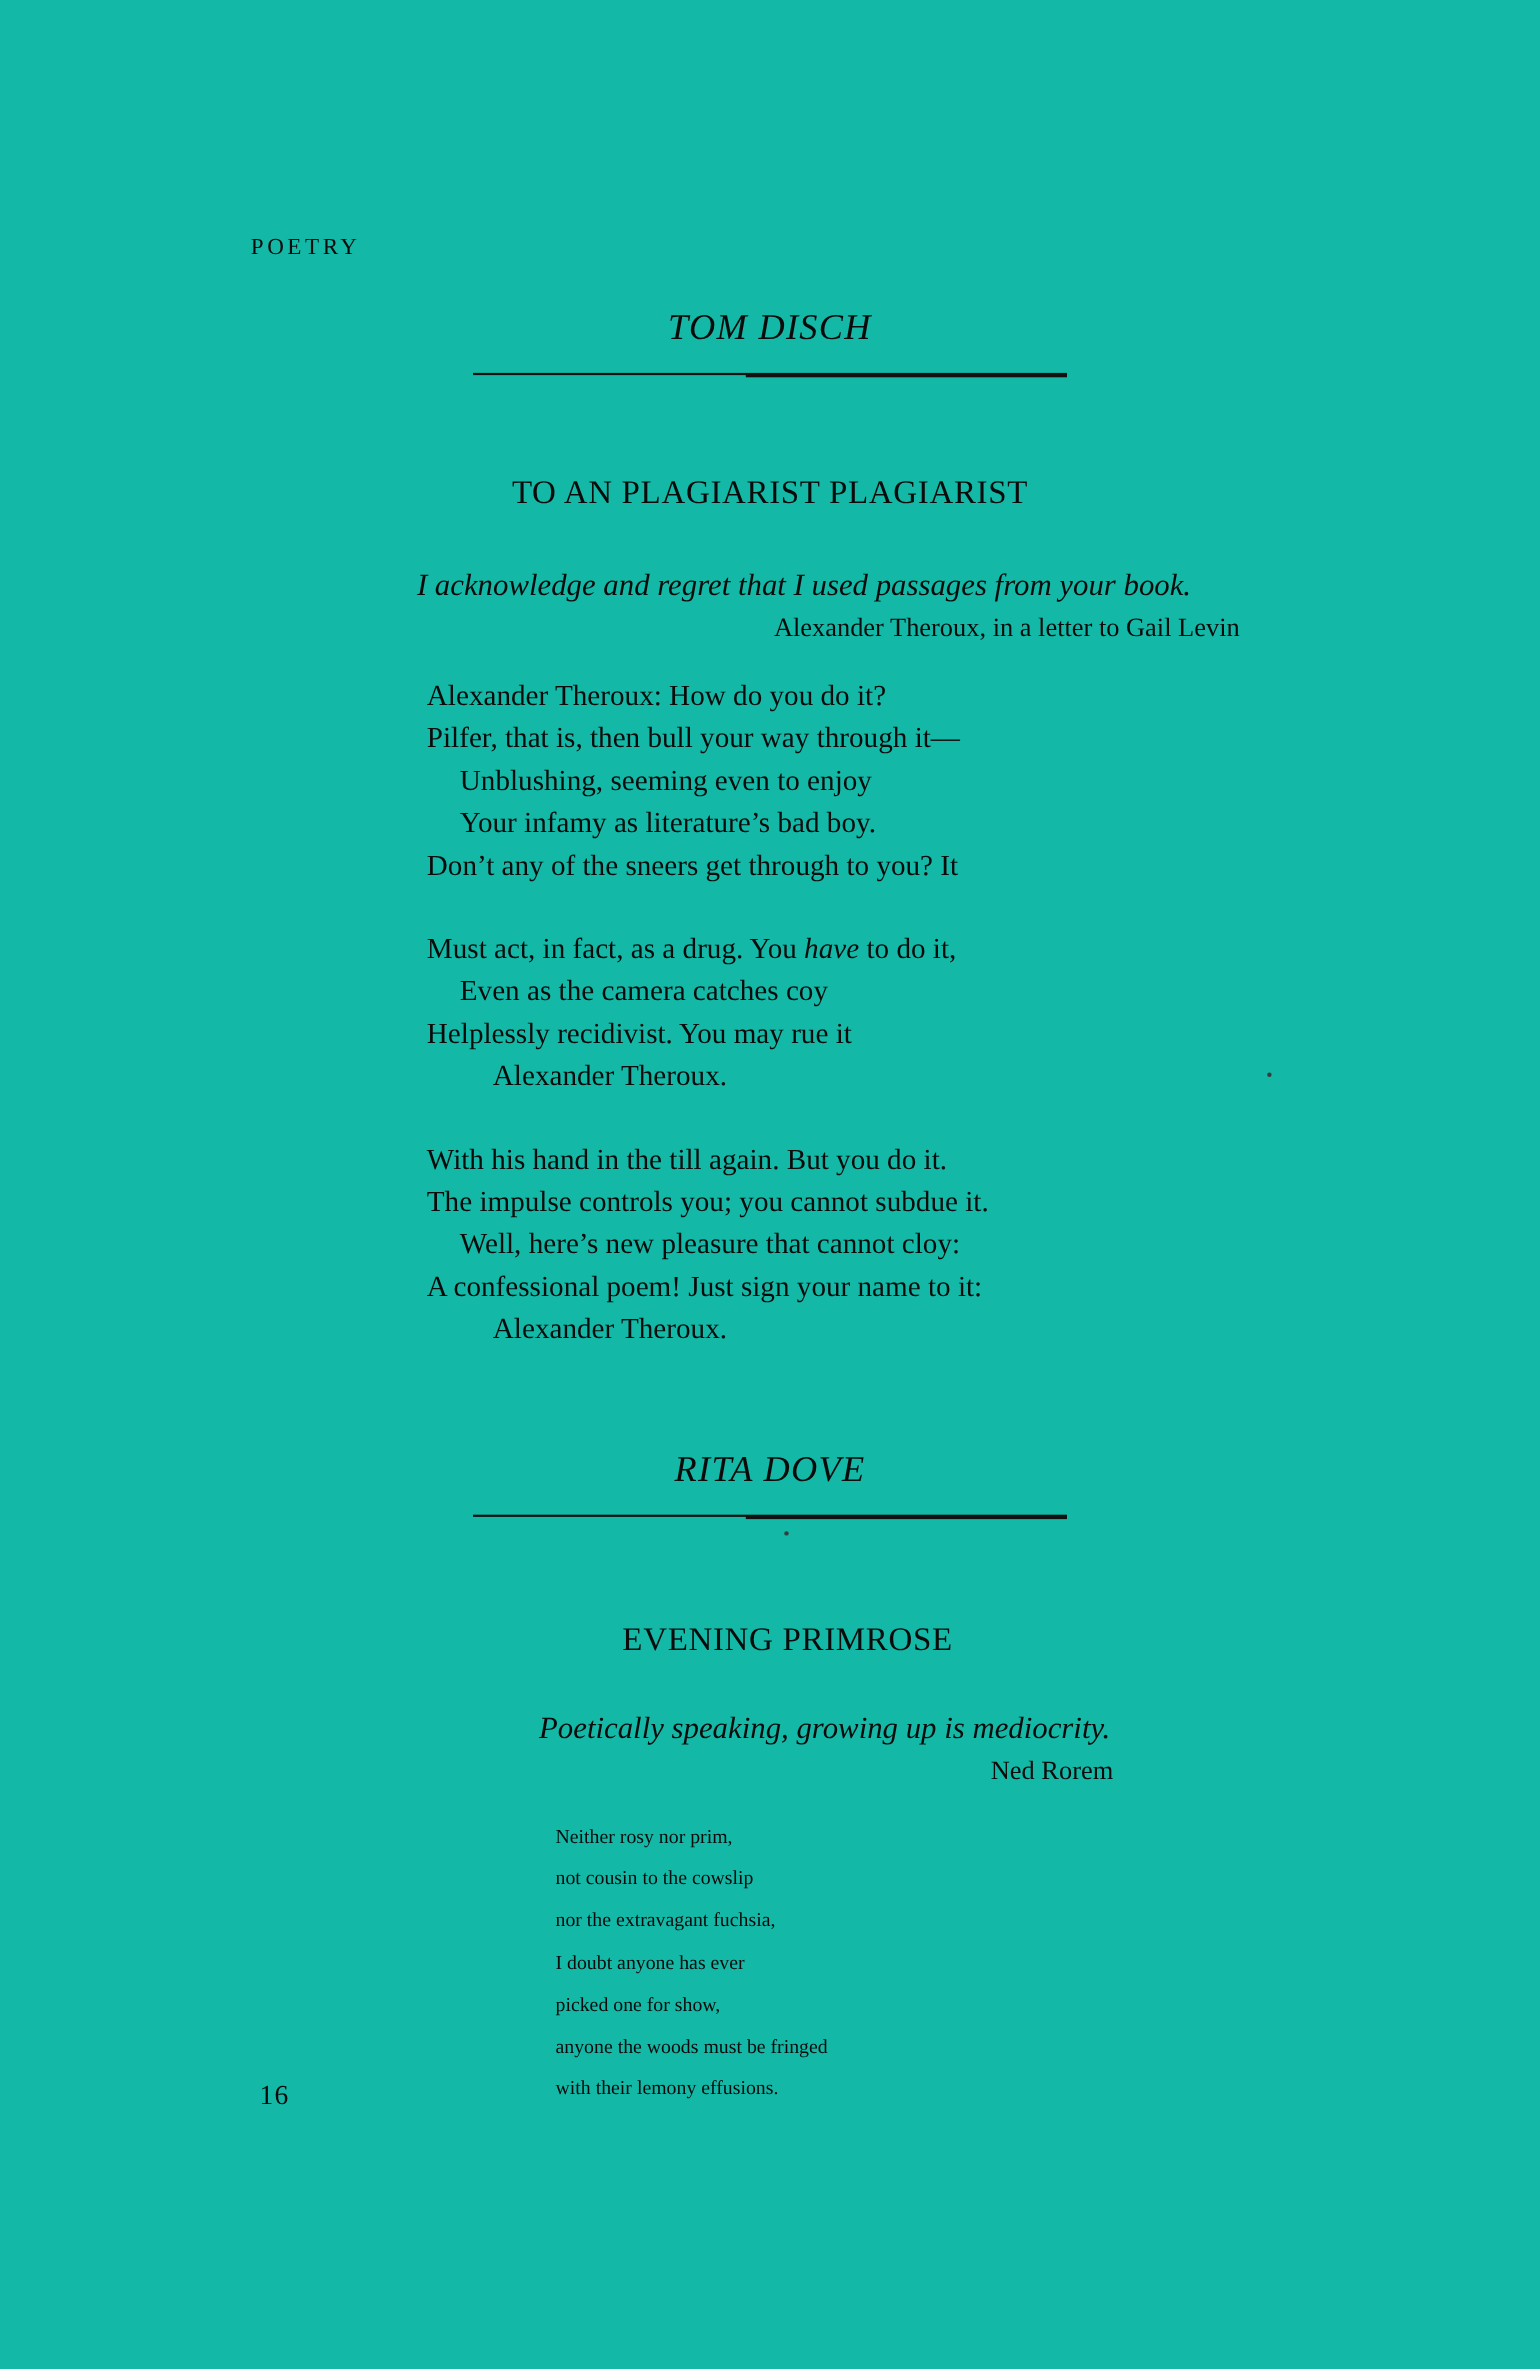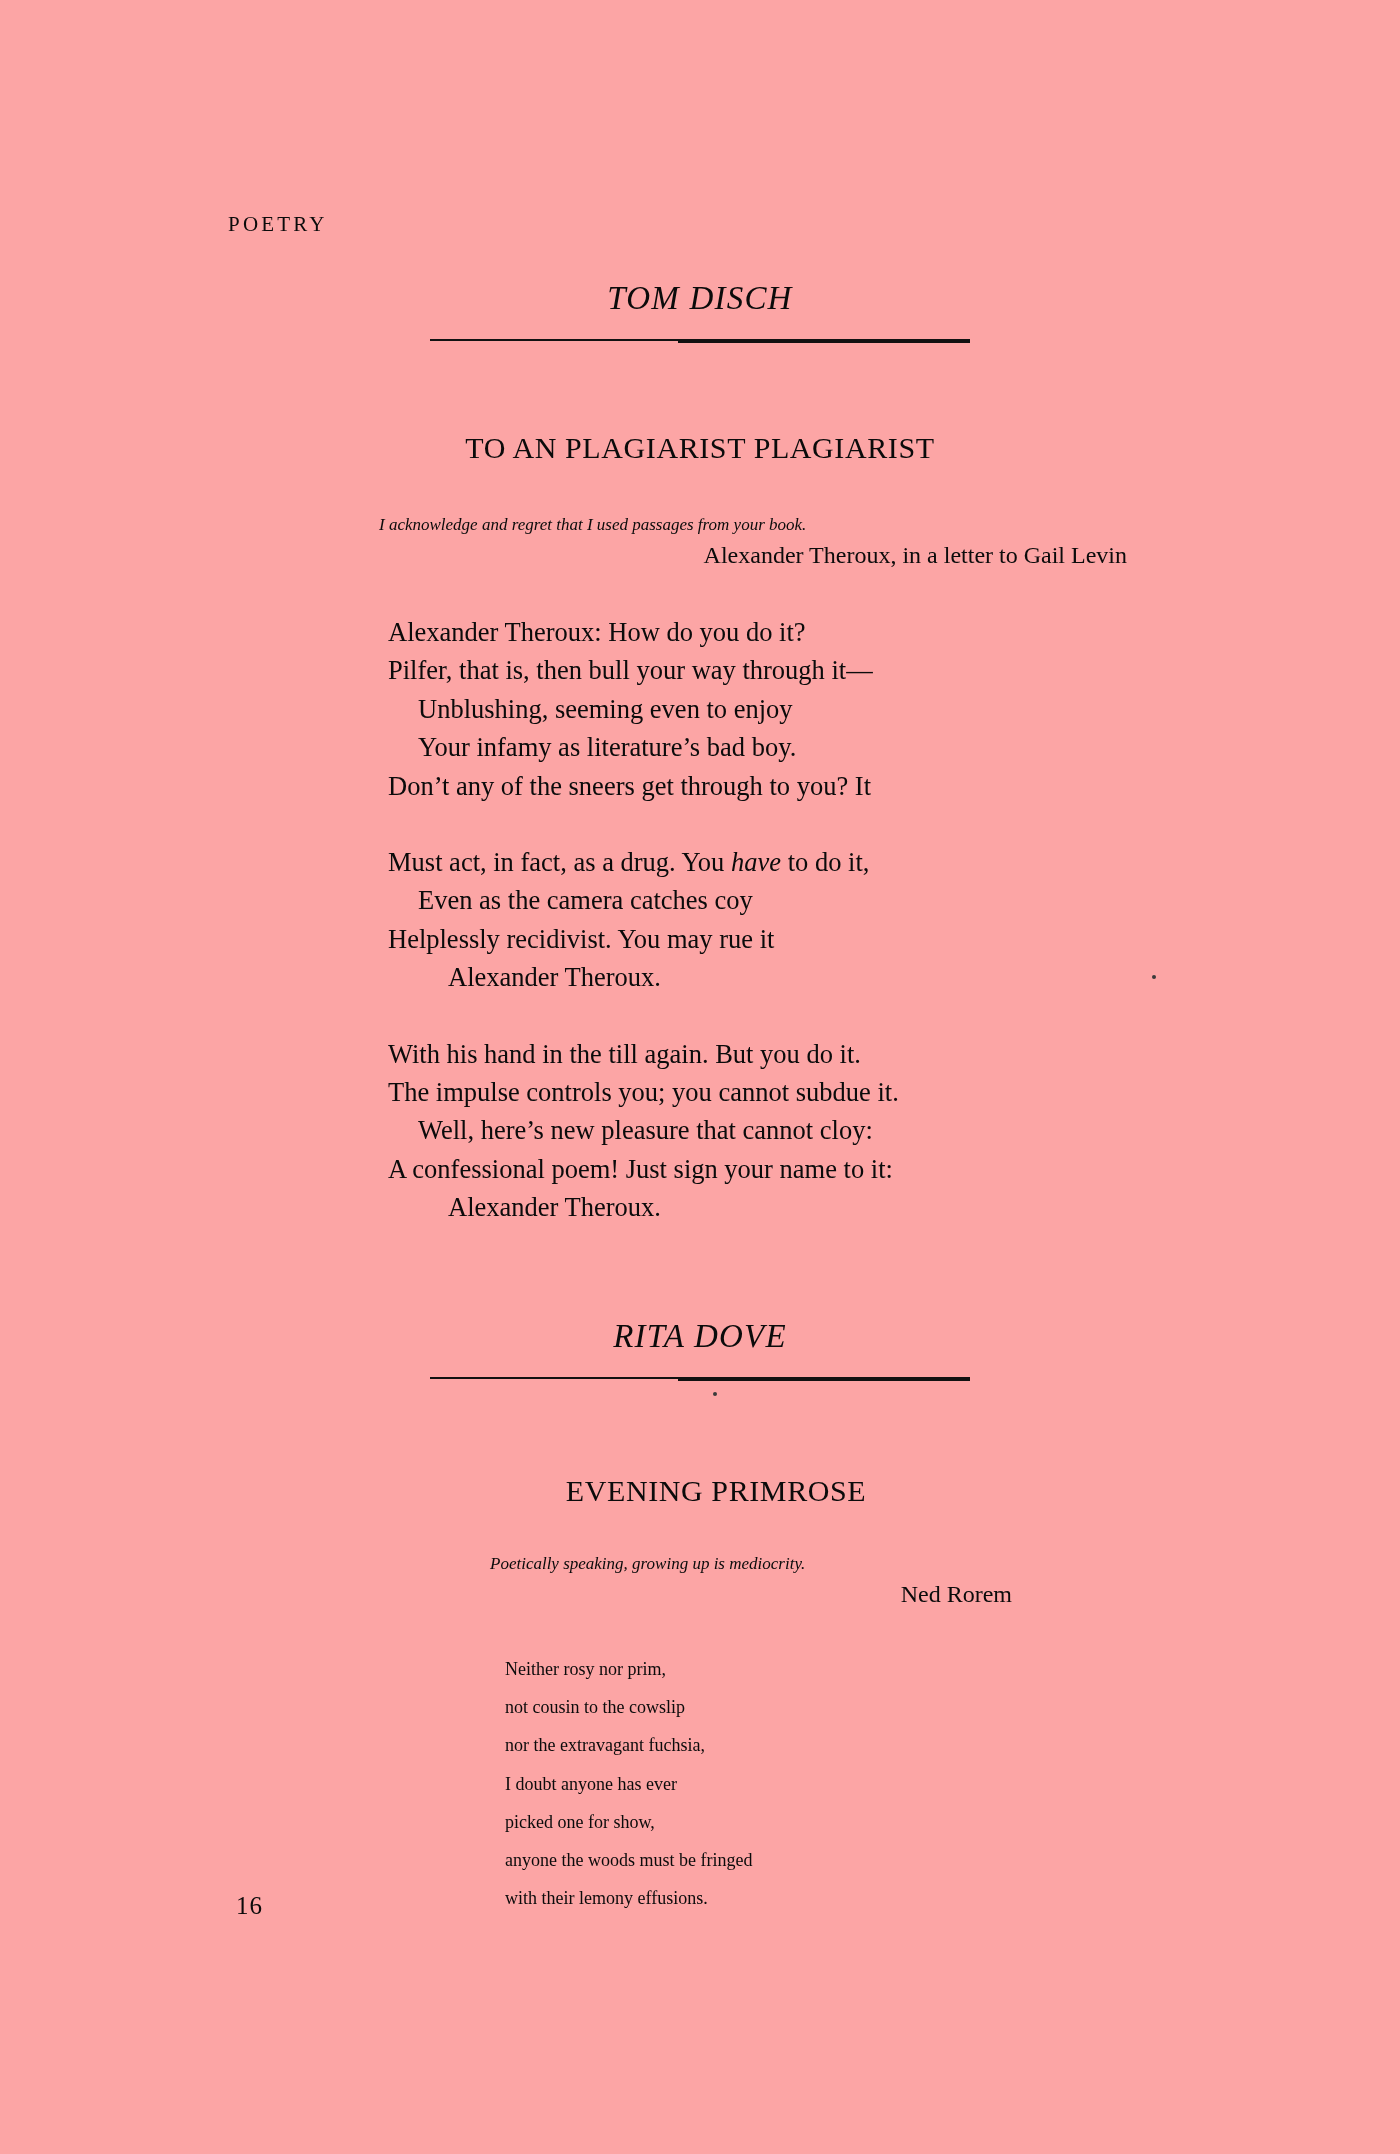--- a/index.html
+++ b/index.html
@@ -9,21 +9,21 @@
   }
   body {
     font-family: "Liberation Serif", "DejaVu Serif", serif;
     color: #0b0b0b;
   }
   .page {
     position: relative;
     width: 1400px;
     height: 2154px;
     margin: 0 auto;
-    background: #fca5a5;
+    background: #14b8a6;
     overflow: hidden;
   }
 
   
   .running-head {
     position: absolute;
     left: 228px;
     top: 214px;
     font-size: 21px;
     letter-spacing: 3.2px;
@@ -80,21 +80,21 @@
     line-height: 1.1;
     white-space: nowrap;
   }
 
   
   .epigraph {
     position: absolute;
   }
   .epigraph .quote {
     font-style: italic;
-    font-size: 17px;
+    font-size: 28px;
     line-height: 1.45;
     white-space: nowrap;
   }
   .epigraph .attrib {
     font-size: 24px;
     line-height: 1.45;
     white-space: nowrap;
     text-align: right;
   }
 

